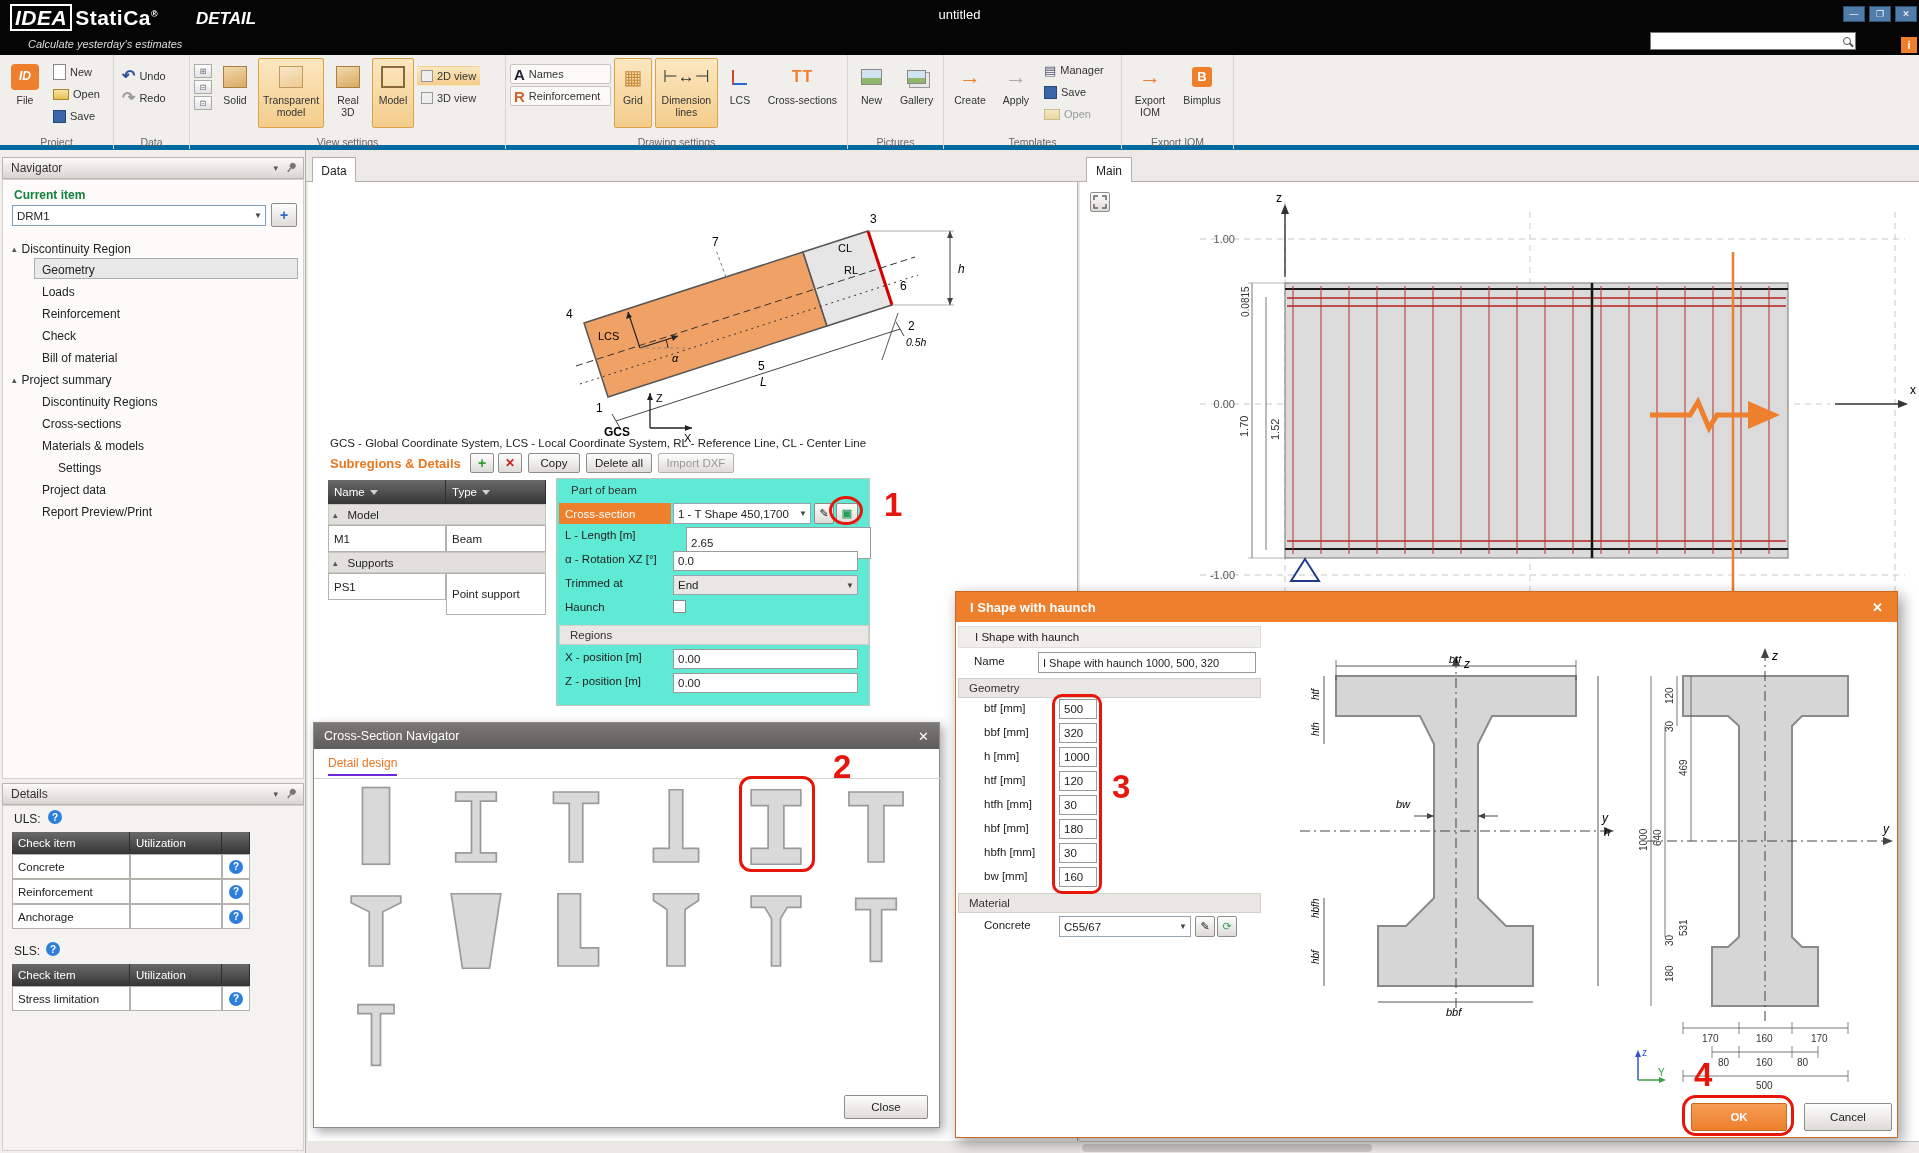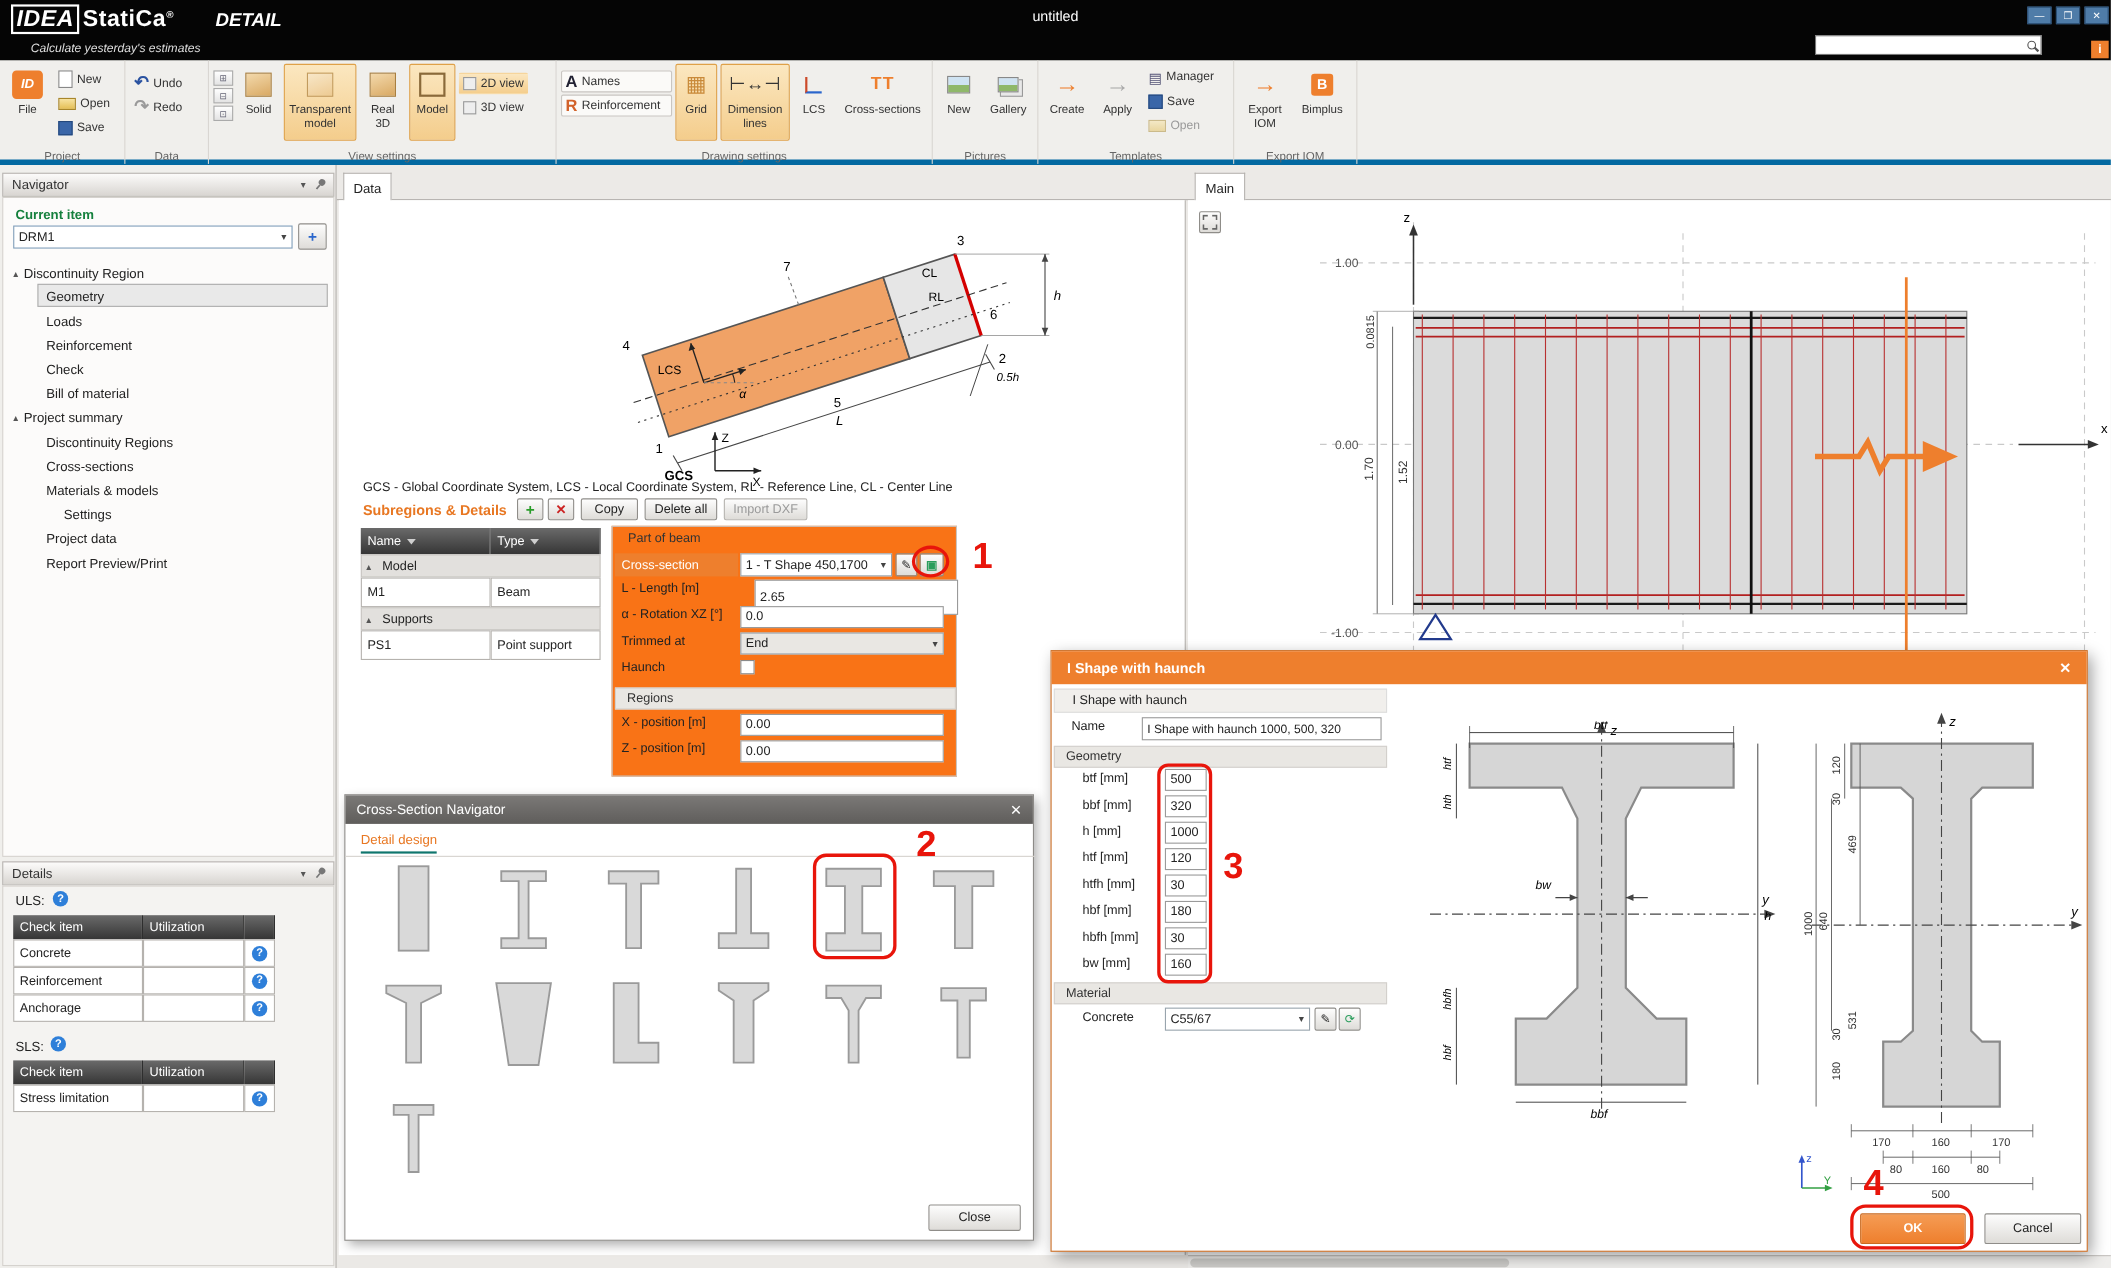--- a/index.html
+++ b/index.html
@@ -512,26 +512,26 @@
     </div>
 </div>
 <div class="grow abs" style="left:328px;top:552px;width:218px;height:21px">
   <span class="exp">▴</span>
     <span>Supports</span>
 </div>
 <div class="abs" style="left:328px;top:573px;display:flex">
   <div class="cellinp" style="width:118px;height:27px">
       <span>PS1</span>
     </div>
-  <div class="cellinp" style="width:100px;height:27px">
+  <div class="cellinp" style="width:100px;height:42px">
       <span>Point support</span>
     </div>
 </div>
 
-<div class="abs" style="left:556px;top:478px;width:314px;height:228px;background:#f97316;border:1px solid #c8c5c1">
+<div class="abs" style="left:556px;top:478px;width:314px;height:228px;background:#5eead4;border:1px solid #c8c5c1">
   <div style="height:22px;display:flex;align-items:center;padding-left:14px;font-size:11.5px;color:#333">Part of beam</div>
   <div style="position:absolute;left:2px;top:24px;width:112px;height:21px;background:#ee7f2d;color:#fff;font-size:11.5px;display:flex;align-items:center;padding-left:6px">Cross-section</div>
   <div class="combo" style="position:absolute;left:116px;top:24px;width:138px;height:21px">
     <span style="white-space:nowrap;overflow:hidden">1 - T Shape 450,1700</span>
       <span class="arr">▼</span>
   </div>
   <div class="btn" style="position:absolute;left:257px;top:24px;width:20px;height:21px">
       <span style="font-size:11px">✎</span>
     </div>
   <div class="btn" style="position:absolute;left:279px;top:24px;width:22px;height:21px">
@@ -637,21 +637,21 @@
 <div class="abs" style="left:1080px;top:1141px;width:839px;height:12px;background:#eeedeb;border-top:1px solid #c5c2bf">
   <div style="position:absolute;left:2px;top:2px;width:290px;height:8px;background:#cccbc8;border-radius:4px"></div>
 </div>
 
 <div class="abs" style="left:313px;top:722px;width:627px;height:406px;background:#fff;border:1px solid #8d8b88;box-shadow:3px 4px 10px rgba(0,0,0,.35);z-index:50">
   <div class="wtitle" style="height:26px">
     <span>Cross-Section Navigator</span>
     <span class="xbtn">✕</span>
   </div>
   <div style="position:absolute;left:0;top:26px;width:627px;height:30px;border-bottom:1px solid #d5d2ce">
-    <span style="position:absolute;left:14px;top:7px;font-size:12px;color:#e87722;border-bottom:2px solid #0f766e;padding-bottom:4px">Detail design</span>
+    <span style="position:absolute;left:14px;top:7px;font-size:12px;color:#e87722;border-bottom:2px solid #6d28d9;padding-bottom:4px">Detail design</span>
   </div>
 
   <div class="abs" style="left:18px;top:60px"><svg width="88" height="88" viewBox="0 0 60 78">
         <rect x="18" y="4" width="24" height="68" fill="#d9d9d9" stroke="#9a9a9a" stroke-width="1.5"></rect>
       </svg></div>
   <div class="abs" style="left:118px;top:60px"><svg width="88" height="88" viewBox="0 0 60 78">
         <polygon points="12,8 48,8 48,16 34,16 34,62 48,62 48,70 12,70 12,62 26,62 26,16 12,16" fill="#d9d9d9" stroke="#9a9a9a" stroke-width="1.5"></polygon>
       </svg></div>
   <div class="abs" style="left:218px;top:60px"><svg width="88" height="88" viewBox="0 0 60 78">
         <polygon points="10,8 50,8 50,18 36,18 36,70 24,70 24,18 10,18" fill="#d9d9d9" stroke="#9a9a9a" stroke-width="1.5"></polygon>

